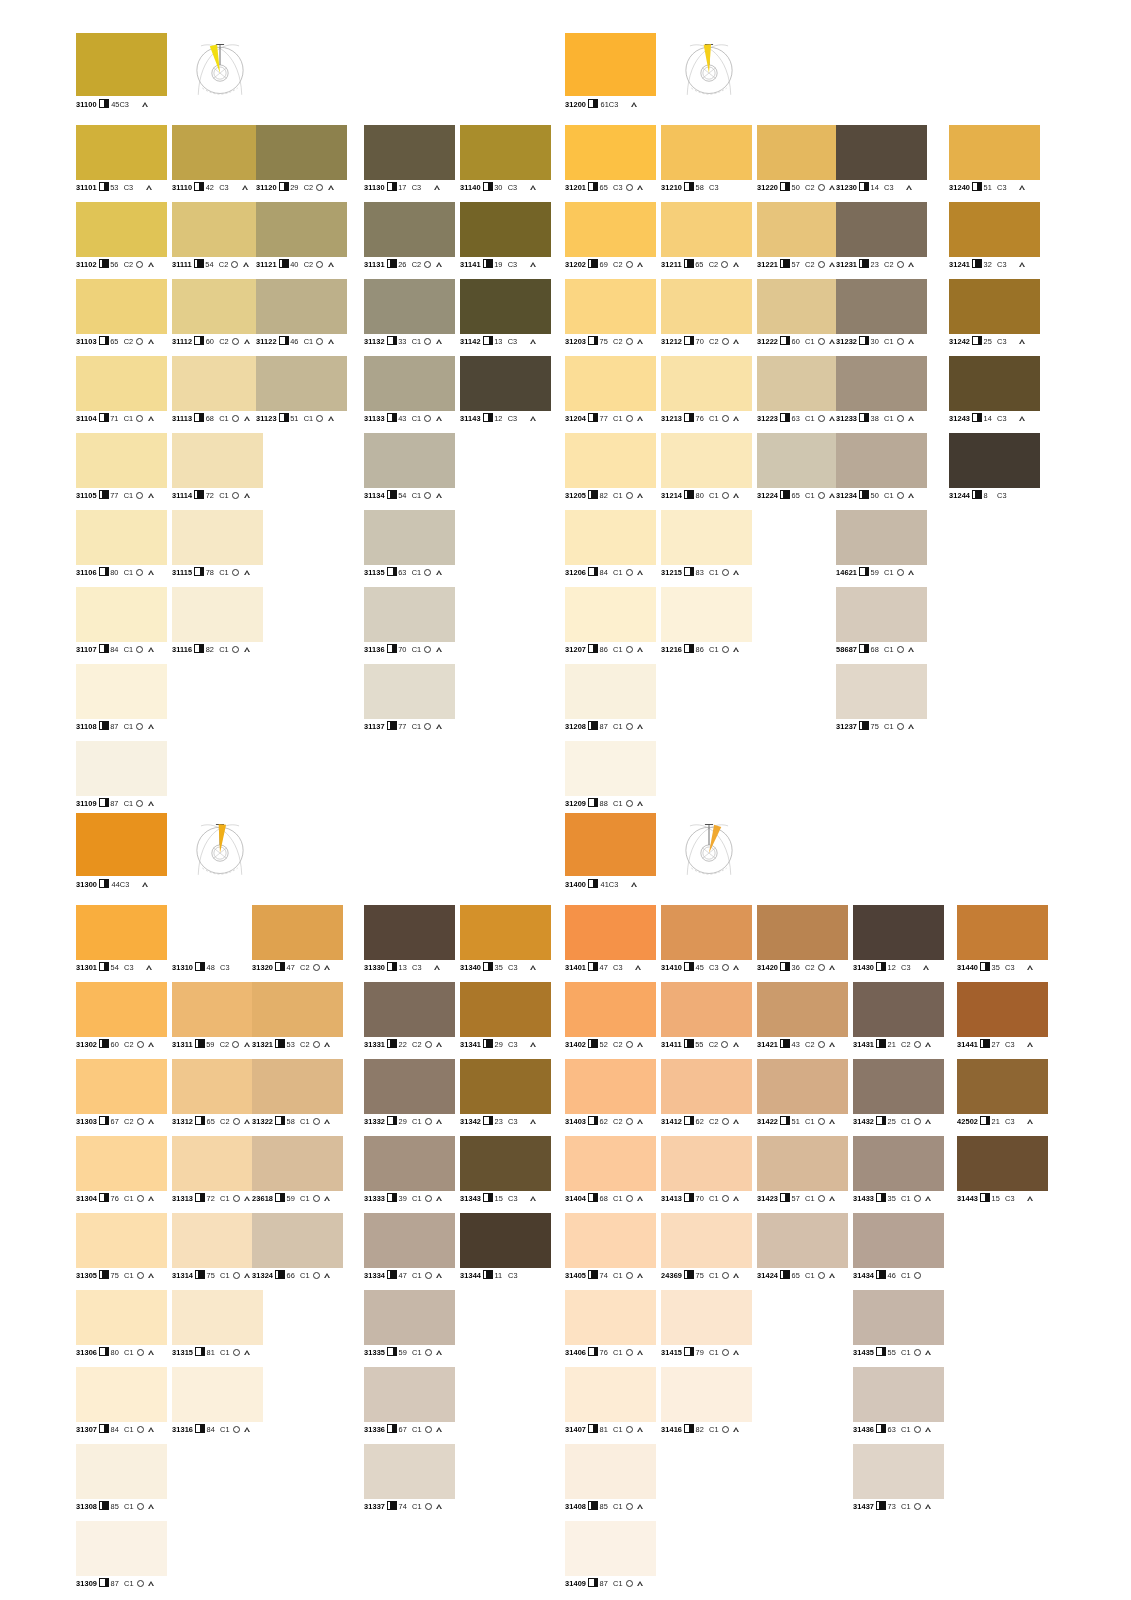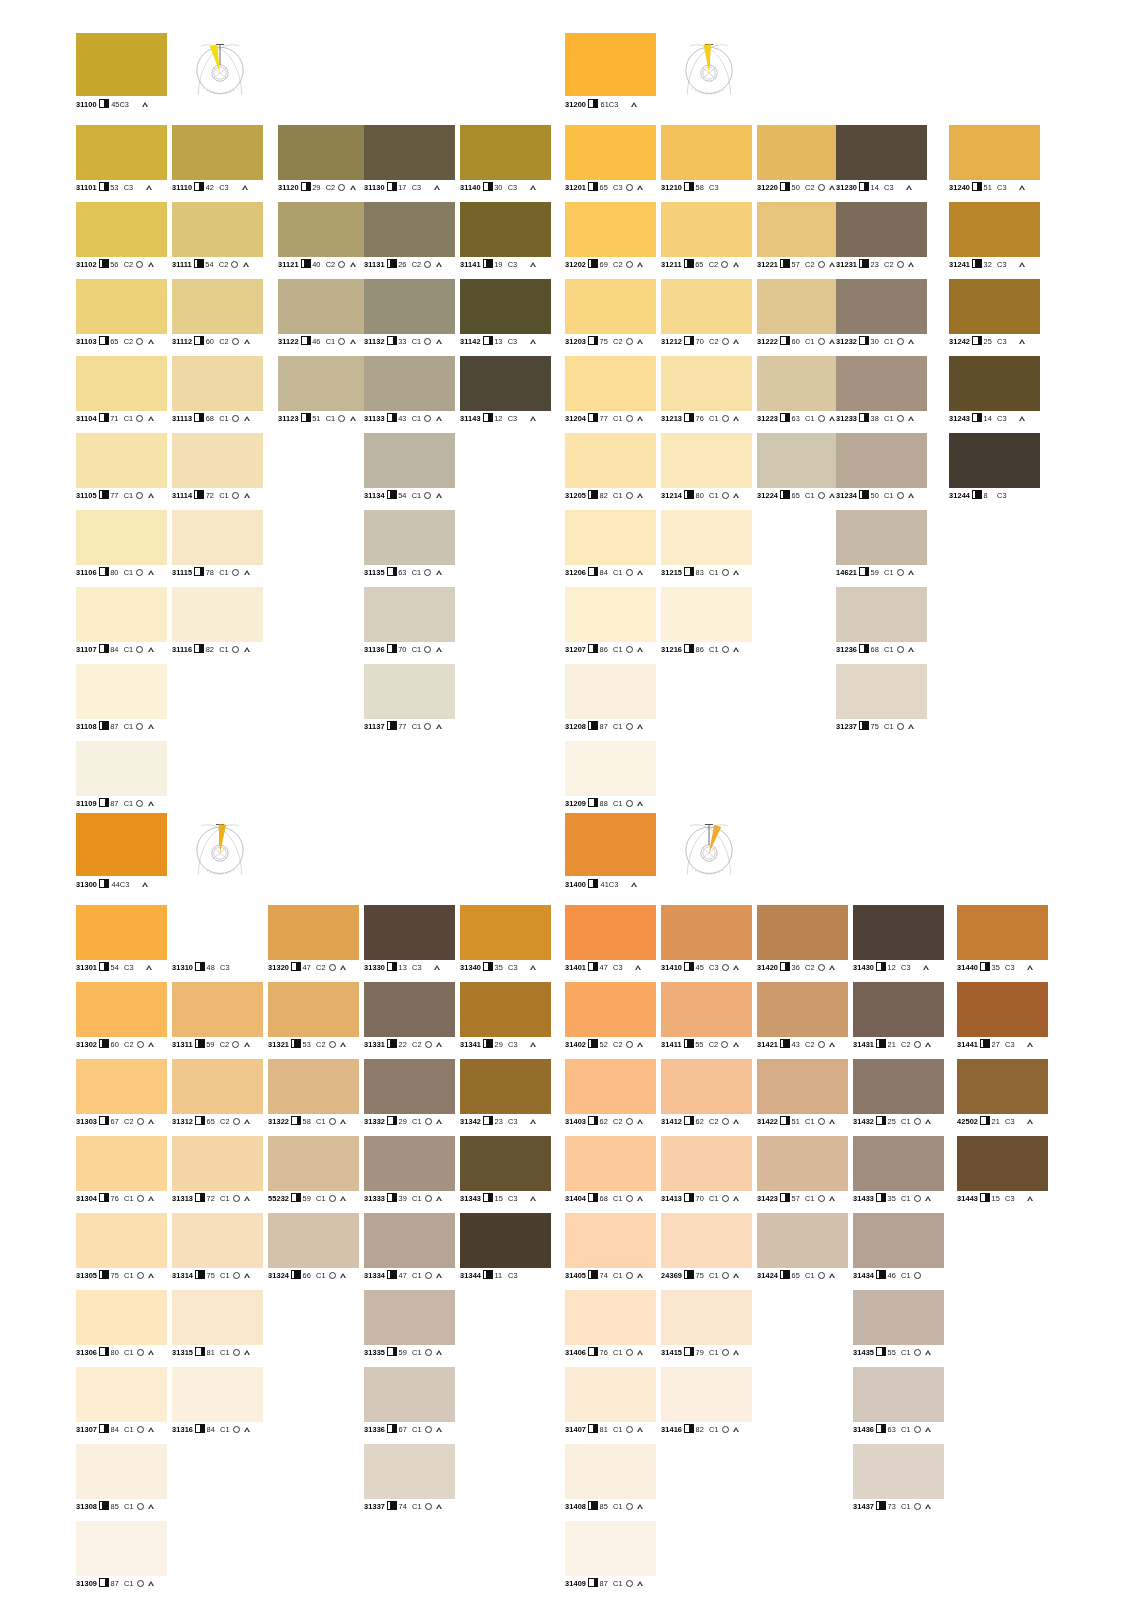--- a/index.html
+++ b/index.html
@@ -152,21 +152,21 @@
           </div>
           <div class="cell">
             <span class="sw" title="31115" style="background: rgb(246, 232, 198);"></span>
             <div class="lbl"><span class="code">31115</span><span class="bar b3"></span><span class="num">78</span><span class="cg">C1</span><span class="g-o"></span><span class="g-t"></span></div>
           </div>
           <div class="cell">
             <span class="sw" title="31116" style="background: rgb(248, 238, 214);"></span>
             <div class="lbl"><span class="code">31116</span><span class="bar"></span><span class="num">82</span><span class="cg">C1</span><span class="g-o"></span><span class="g-t"></span></div>
           </div>
         </div>
-        <div class="col" style="left: 202px;">
+        <div class="col" style="left: 180px;">
           <div class="cell">
             <span class="sw" title="31120" style="background: rgb(141, 129, 77);"></span>
             <div class="lbl"><span class="code">31120</span><span class="bar"></span><span class="num">29</span><span class="cg">C2</span><span class="g-o"></span><span class="g-t"></span></div>
           </div>
           <div class="cell">
             <span class="sw" title="31121" style="background: rgb(173, 160, 109);"></span>
             <div class="lbl"><span class="code">31121</span><span class="bar b2"></span><span class="num">40</span><span class="cg">C2</span><span class="g-o"></span><span class="g-t"></span></div>
           </div>
           <div class="cell">
             <span class="sw" title="31122" style="background: rgb(189, 176, 138);"></span>
@@ -362,21 +362,21 @@
           <div class="cell">
             <span class="sw" title="31234" style="background: rgb(184, 169, 151);"></span>
             <div class="lbl"><span class="code">31234</span><span class="bar b2"></span><span class="num">50</span><span class="cg">C1</span><span class="g-o"></span><span class="g-t"></span></div>
           </div>
           <div class="cell">
             <span class="sw" title="31235" style="background: rgb(198, 185, 168);"></span>
             <div class="lbl"><span class="code">14621</span><span class="bar b3"></span><span class="num">59</span><span class="cg">C1</span><span class="g-o"></span><span class="g-t"></span></div>
           </div>
           <div class="cell">
             <span class="sw" title="31236" style="background: rgb(214, 202, 187);"></span>
-            <div class="lbl"><span class="code">31236</span><span class="bar"></span><span class="num">68</span><span class="cg">C1</span><span class="g-o"></span><span class="g-t"></span></div>
+            <div class="lbl"><span class="code">58687</span><span class="bar"></span><span class="num">68</span><span class="cg">C1</span><span class="g-o"></span><span class="g-t"></span></div>
           </div>
           <div class="cell">
             <span class="sw" title="31237" style="background: rgb(225, 215, 201);"></span>
             <div class="lbl"><span class="code">31237</span><span class="bar b2"></span><span class="num">75</span><span class="cg">C1</span><span class="g-o"></span><span class="g-t"></span></div>
           </div>
         </div>
         <div class="col" style="left: 384px;">
           <div class="cell">
             <span class="sw" title="31240" style="background: rgb(229, 176, 74);"></span>
             <div class="lbl"><span class="code">31240</span><span class="bar"></span><span class="num">51</span><span class="cg">C3</span><span style="display: inline-block; width: 10px;"></span><span class="g-t"></span></div>
@@ -482,36 +482,36 @@
           </div>
           <div class="cell">
             <span class="sw" title="31315" style="background: rgb(249, 232, 203);"></span>
             <div class="lbl"><span class="code">31315</span><span class="bar b3"></span><span class="num">81</span><span class="cg">C1</span><span class="g-o"></span><span class="g-t"></span></div>
           </div>
           <div class="cell">
             <span class="sw" title="31316" style="background: rgb(251, 240, 220);"></span>
             <div class="lbl"><span class="code">31316</span><span class="bar"></span><span class="num">84</span><span class="cg">C1</span><span class="g-o"></span><span class="g-t"></span></div>
           </div>
         </div>
-        <div class="col" style="left: 192px;">
+        <div class="col" style="left: 176px;">
           <div class="cell">
             <span class="sw" title="31320" style="background: rgb(223, 162, 79);"></span>
             <div class="lbl"><span class="code">31320</span><span class="bar"></span><span class="num">47</span><span class="cg">C2</span><span class="g-o"></span><span class="g-t"></span></div>
           </div>
           <div class="cell">
             <span class="sw" title="31321" style="background: rgb(227, 176, 106);"></span>
             <div class="lbl"><span class="code">31321</span><span class="bar b2"></span><span class="num">53</span><span class="cg">C2</span><span class="g-o"></span><span class="g-t"></span></div>
           </div>
           <div class="cell">
             <span class="sw" title="31322" style="background: rgb(221, 183, 134);"></span>
             <div class="lbl"><span class="code">31322</span><span class="bar b3"></span><span class="num">58</span><span class="cg">C1</span><span class="g-o"></span><span class="g-t"></span></div>
           </div>
           <div class="cell">
             <span class="sw" title="31323" style="background: rgb(216, 189, 155);"></span>
-            <div class="lbl"><span class="code">55232</span><span class="bar"></span><span class="num">59</span><span class="cg">C1</span><span class="g-o"></span><span class="g-t"></span></div>
+            <div class="lbl"><span class="code">23618</span><span class="bar"></span><span class="num">59</span><span class="cg">C1</span><span class="g-o"></span><span class="g-t"></span></div>
           </div>
           <div class="cell">
             <span class="sw" title="31324" style="background: rgb(212, 195, 172);"></span>
             <div class="lbl"><span class="code">31324</span><span class="bar b2"></span><span class="num">66</span><span class="cg">C1</span><span class="g-o"></span><span class="g-t"></span></div>
           </div>
         </div>
         <div class="col" style="left: 288px;">
           <div class="cell">
             <span class="sw" title="31330" style="background: rgb(86, 69, 56);"></span>
             <div class="lbl"><span class="code">31330</span><span class="bar"></span><span class="num">13</span><span class="cg">C3</span><span style="display: inline-block; width: 10px;"></span><span class="g-t"></span></div>

